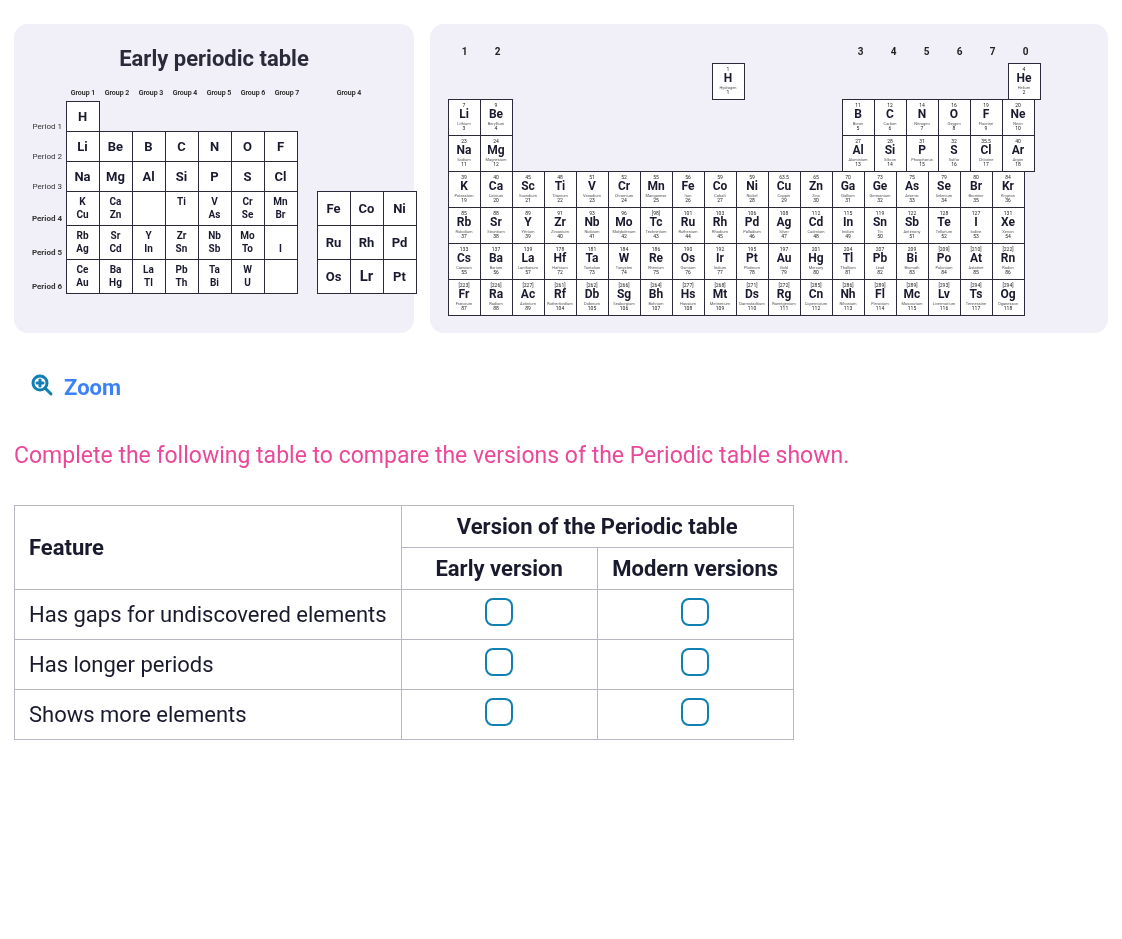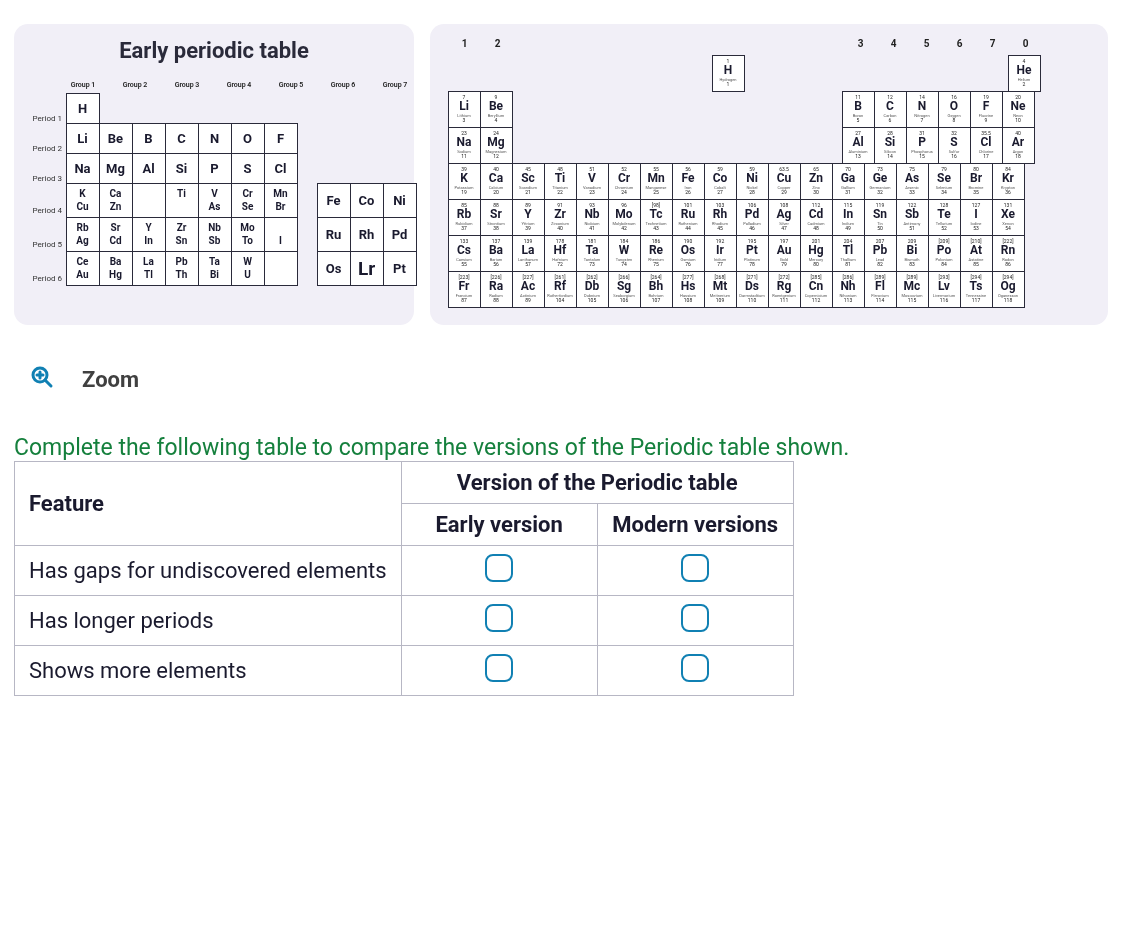--- a/index.html
+++ b/index.html
@@ -11,21 +11,21 @@
     width: 1122px;
   }
   .panels {
     display: flex;
     gap: 16px;
     margin-bottom: 40px;
   }
   .panel {
     background: #f1eff7;
     border-radius: 14px;
-    padding: 14px 10px 18px;
+    padding: 22px 10px 18px;
   }
   .panel.left { width: 400px; }
   .panel.right { flex: 1; }
   .panel-title {
     font-size: 22px;
     font-weight: 700;
     color: #2a2a3a;
     text-align: center;
     margin-bottom: 18px;
   }
@@ -41,29 +41,28 @@
     justify-content: flex-end;
   }
   .period-labels div {
     height: 30px;
     display: flex;
     align-items: center;
     justify-content: flex-end;
     padding-right: 4px;
     width: 42px;
   }
-  .period-labels .dbl { height: 34px; }
+  .period-labels .dbl { height: 34px; font-weight: bold; }
   .early-grid-area { }
   .group-row {
     display: flex;
     font-size: 7px;
     color: #222;
     font-weight: 600;
     margin-bottom: 4px;
-    gap: 18px;
   }
   .group-row .gcell {
     width: 34px;
     text-align: center;
   }
   .group-row .gap { width: 20px; }
   .early-grid { }
   .e-row { display: flex; height: 30px; }
   .e-row.dbl { height: 34px; }
   .e-cell {
@@ -109,34 +108,35 @@
   .m-cell .anum { font-size: 5px; color: #222; line-height: 1; }
   .m-cell .sym  { font-size: 12px; font-weight: 700; color: #1a1a2e; line-height: 1.1; }
   .m-cell .nm   { font-size: 4px; color: #555; line-height: 1; white-space: nowrap; }
   .m-cell .wt   { font-size: 5px; color: #222; line-height: 1; }
   .m-empty { width: 33px; }
 
   
   .zoom-link {
     display: inline-flex;
     align-items: center;
-    gap: 28px;
-    color: #404040;
+    gap: 10px;
+    color: #3b82f6;
     font-size: 22px;
     font-weight: 700;
     cursor: pointer;
     margin-bottom: 40px;
     padding-left: 16px;
   }
   .zoom-link svg { width: 24px; height: 24px; }
 
   
   .instruction {
     font-size: 23px;
-    color: #15803d;
+    color: #ec4899;
+    margin-bottom: 36px;
   }
 
   
   table.compare {
     border-collapse: collapse;
     font-size: 22px;
     color: #1a1a2e;
   }
   table.compare th, table.compare td {
     border: 1px solid #b7b7c4;
@@ -322,21 +322,21 @@
                 <span>Ta</span>
                 <span>Bi</span>
               </div>
               <div class="e-cell dbl">
                 <span>W</span>
                 <span>U</span>
               </div>
               <div class="e-cell dbl"></div>
               <div class="e-gap8"></div>
               <div class="e-cell" style="font-size: 13px;">Os</div>
-              <div class="e-cell" style="font-size: 19px;">Lr</div>
+              <div class="e-cell" style="font-size: 15px;">Lr</div>
               <div class="e-cell" style="font-size: 13px;">Pt</div>
             </div>
           </div>
       </div>
     </div>
   </div>
 
   <div class="panel right">
     <div class="modern-groups" id="modern-groups">
         <div class="mg">1</div>

